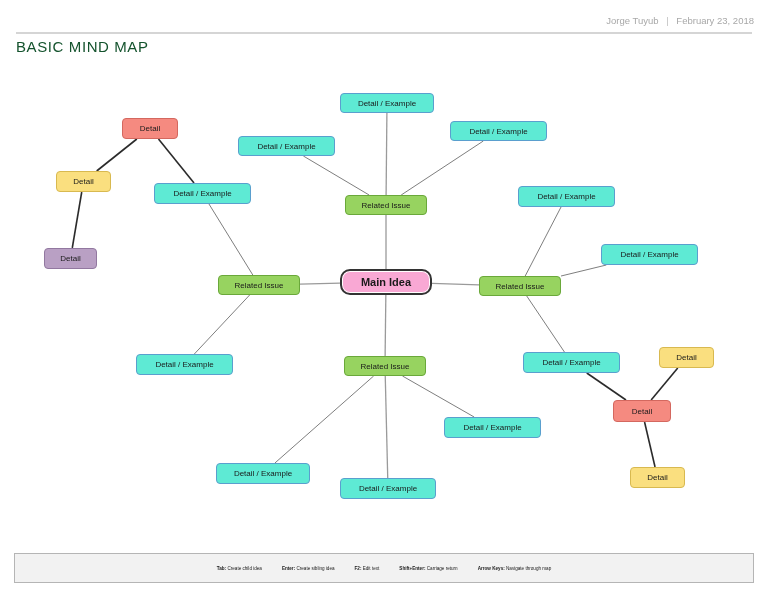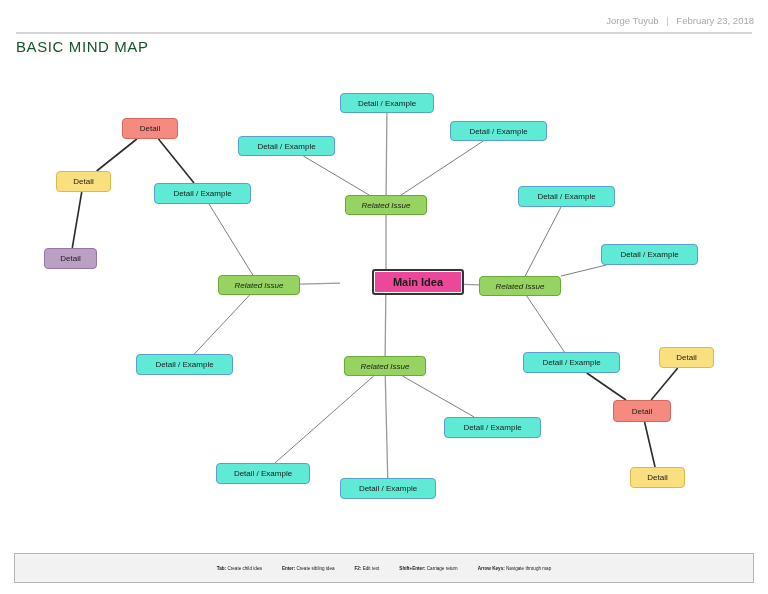--- a/index.html
+++ b/index.html
@@ -72,32 +72,30 @@
     justify-content: center;
     font-size: 8px;
     color: #1a1a1a;
     white-space: nowrap;
     border-radius: 4px;
     border-width: 1px;
     border-style: solid;
     z-index: 2;
   }
   .node.main {
-    background: #ec4899;
+    background: #f9a8d4;
     border: 2.5px solid #333333;
-    border-radius: 3px;
+    border-radius: 10px;
     font-size: 11px;
     font-weight: bold;
     box-shadow: 0 0 0 1px #ffffff inset;
-    margin-left: 32px;
   }
   .node.issue {
     background: #97d360;
     border-color: #6aa83a;
-    font-style: italic;
   }
   .node.example {
     background: #5eead4;
     border-color: #5a9fce;
   }
   .node.red {
     background: #f58a80;
     border-color: #d4685f;
   }
   .node.yellow {

